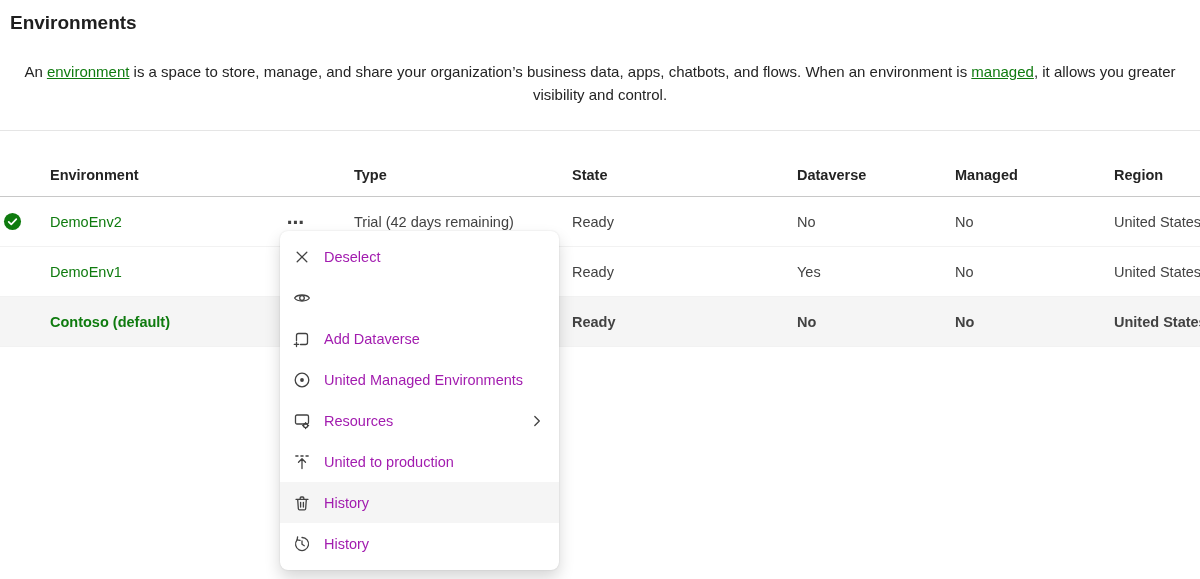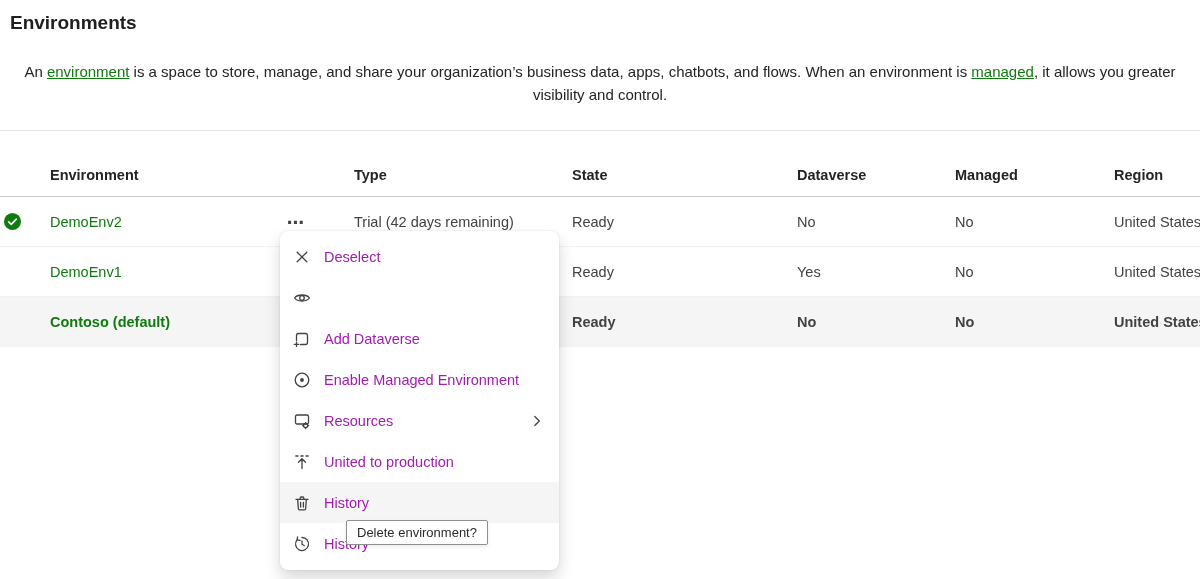--- a/index.html
+++ b/index.html
@@ -144,21 +144,21 @@
       <span class="mi-label">Add Dataverse</span>
     </div>
 
     <div class="menu-item">
       <span class="mi-icon">
         <svg width="20" height="20" viewBox="0 0 20 20">
             <circle cx="10" cy="10" r="6.8"></circle>
             <circle cx="10" cy="10" r="1.9" fill="#424242" stroke="none"></circle>
           </svg>
       </span>
-      <span class="mi-label">Enable Managed Environment</span>
+      <span class="mi-label">United Managed Environments</span>
     </div>
 
     <div class="menu-item">
       <span class="mi-icon">
         <svg width="20" height="20" viewBox="0 0 20 20">
             <rect x="3.5" y="4" width="13" height="9" rx="1.5"></rect>
             <circle cx="13.6" cy="14.6" r="2.1"></circle>
             <path d="M13.6 11.6 v1 M13.6 16.6 v1 M10.6 14.6 h1 M16.6 14.6 h-1"></path>
           </svg>
       </span>
@@ -198,15 +198,14 @@
             <path d="M5.1 5.8 A6.5 6.5 0 1 0 10 3.5"></path>
             <path d="M5.6 2.9 L5.1 5.9 L8.1 6.4"></path>
             <path d="M10 7 v3.2 l2.3 1.5"></path>
           </svg>
       </span>
       <span class="mi-label">History</span>
     </div>
 
   </div>
 
-  <div class="tooltip">Delete environment?</div>
 
 </div>
 
 </body></html>

